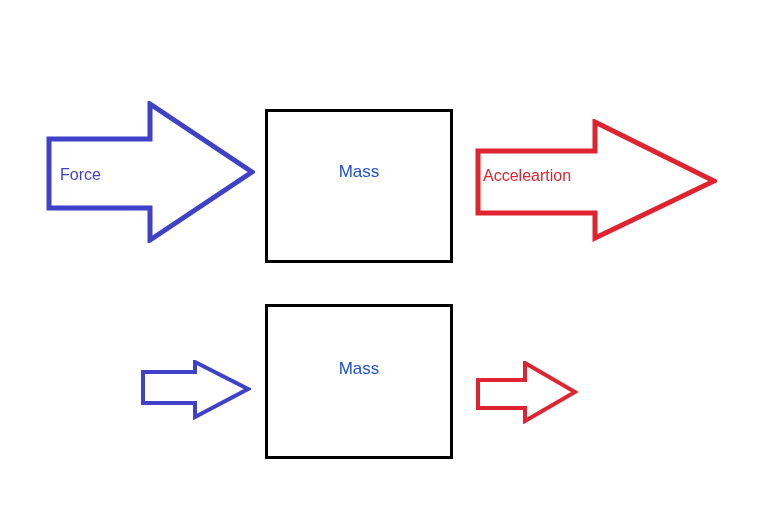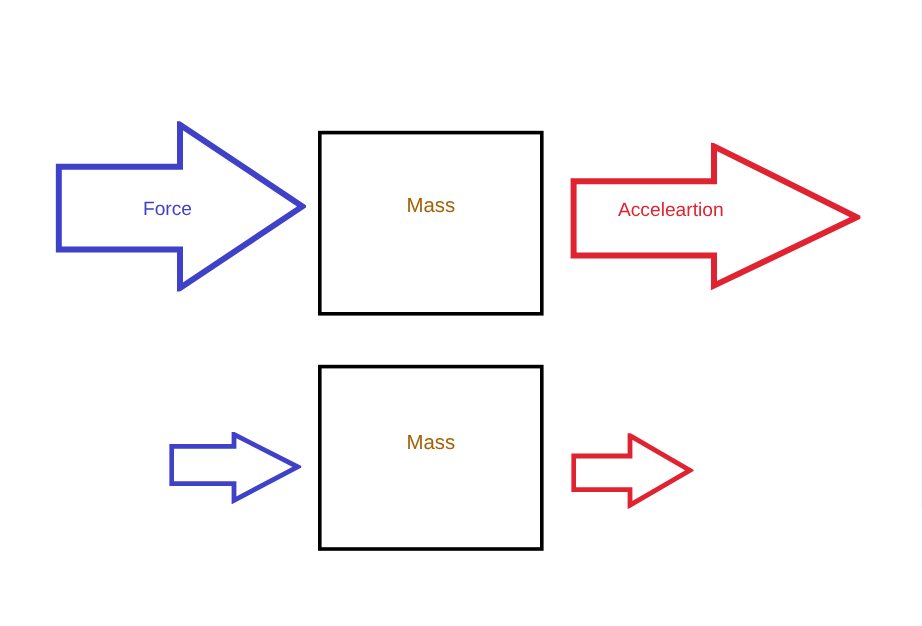--- a/index.html
+++ b/index.html
@@ -23,37 +23,37 @@
   .arrow{
     position:absolute;
     color:var(--force-blue);
   }
   .arrow.red{ color:var(--acceleration-red); }
   .arrow svg{ display:block; }
   .arrow-label{
     position:absolute;
     font-size:16px;
     line-height:20px;
-    text-align:right;
+    text-align:left;
     white-space:nowrap;
     color:inherit;
   }
   .mass-box{
     position:absolute;
     width:182px;
     border:3px solid var(--box-border);
     background:var(--background);
     box-sizing:content-box;
   }
   .mass-box .box-label{
     position:absolute;
     left:0; right:0;
     text-align:center;
     font-size:17px;
-    color:#a16207;
+    color:#1d4ed8;
   }
   #force-arrow      { left:46px;  top:101px; }
   #force-arrow .arrow-label{ left:14px; top:64px; width:100px; }
   #mass-box-top     { left:265px; top:109px; height:148px; }
   #mass-box-top .box-label{ top:50px; }
   #acceleration-arrow{ left:475px; top:119px; }
   #acceleration-arrow .arrow-label{ left:8px; top:47px; width:120px; }
   #force-arrow-small{ left:141px; top:360px; }
   #mass-box-bottom  { left:265px; top:304px; height:149px; }
   #mass-box-bottom .box-label{ top:52px; }

